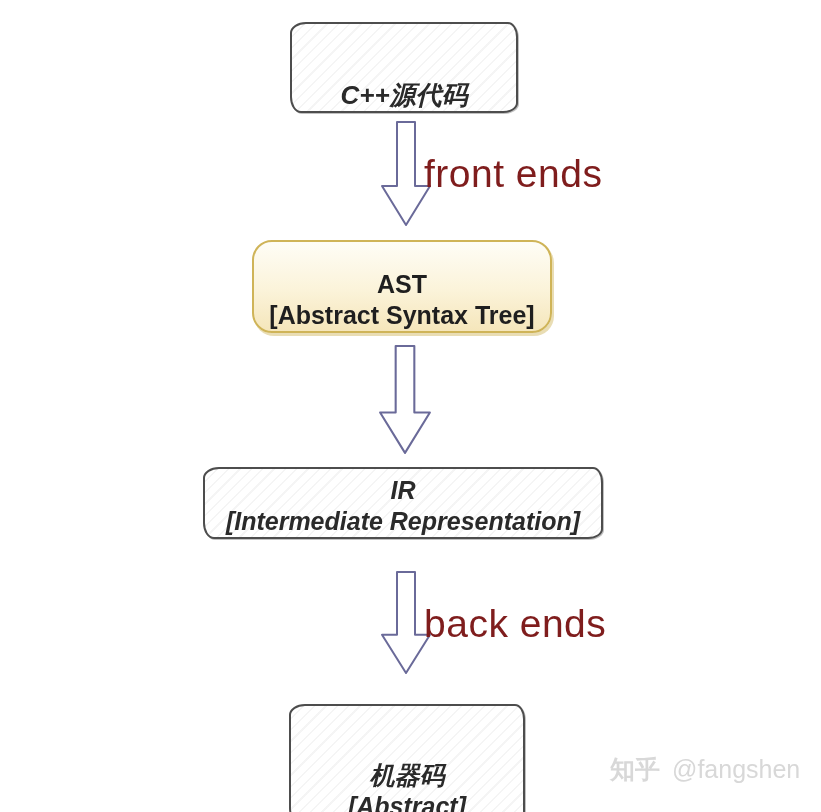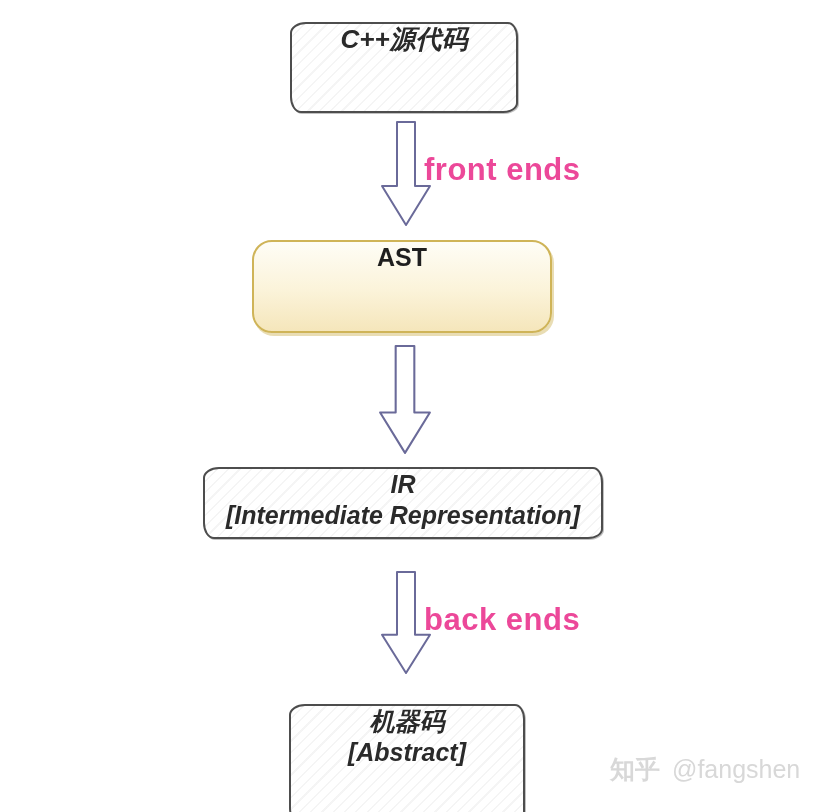--- a/index.html
+++ b/index.html
@@ -14,21 +14,21 @@
     background: #ffffff;
     overflow: hidden;
   }
 
   
   .node {
     position: absolute;
     display: flex;
     flex-direction: column;
     align-items: center;
-    justify-content: flex-start;
+    justify-content: flex-end;
     text-align: center;
   }
   .node.sketch {
     border: 2.5px solid #4d4d4d;
     border-radius: 16px 10px 15px 11px / 11px 15px 10px 16px;
     background-color: #ffffff;
     background-image: repeating-linear-gradient(
       135deg,
       rgba(110,110,110,0.07) 0px,
       rgba(110,110,110,0.07) 1.6px,
@@ -71,23 +71,23 @@
     stroke-width: 2;
     stroke-linejoin: round;
   }
   #arrow-front { left: 379px; top: 120px; height: 108px; }
   #arrow-mid   { left: 377px; top: 344px; height: 112px; width: 56px; }
   #arrow-back  { left: 379px; top: 570px; height: 106px; }
 
   
   .stage-label {
     position: absolute;
-    font-weight: bold;
-    font-size: 31px;
-    color: #ec4899;
+    font-weight: normal;
+    font-size: 39px;
+    color: #7f1d1d;
     letter-spacing: 0.5px;
     white-space: nowrap;
   }
   #label-front { left: 424px; top: 152px; }
   #label-back  { left: 424px; top: 602px; text-align: right; }
 
   
   .watermark {
     position: absolute;
     left: 610px;
@@ -110,20 +110,21 @@
 
   <div class="arrow" id="arrow-front">
     <svg viewBox="0 0 54 108" preserveAspectRatio="none">
       <polygon points="18,2 36,2 36,66 51,66 27,105 3,66 18,66"></polygon>
     </svg>
   </div>
   <div class="stage-label" id="label-front">front ends</div>
 
   <div class="node highlight" id="node-ast">
     <div class="node-line">AST</div>
+    <div class="node-line">[Abstract Syntax Tree]</div>
   </div>
 
   <div class="arrow" id="arrow-mid">
     <svg viewBox="0 0 54 108" preserveAspectRatio="none">
       <polygon points="18,2 36,2 36,66 51,66 27,105 3,66 18,66"></polygon>
     </svg>
   </div>
 
   <div class="node sketch italic" id="node-ir">
     <div class="node-line">IR</div>

